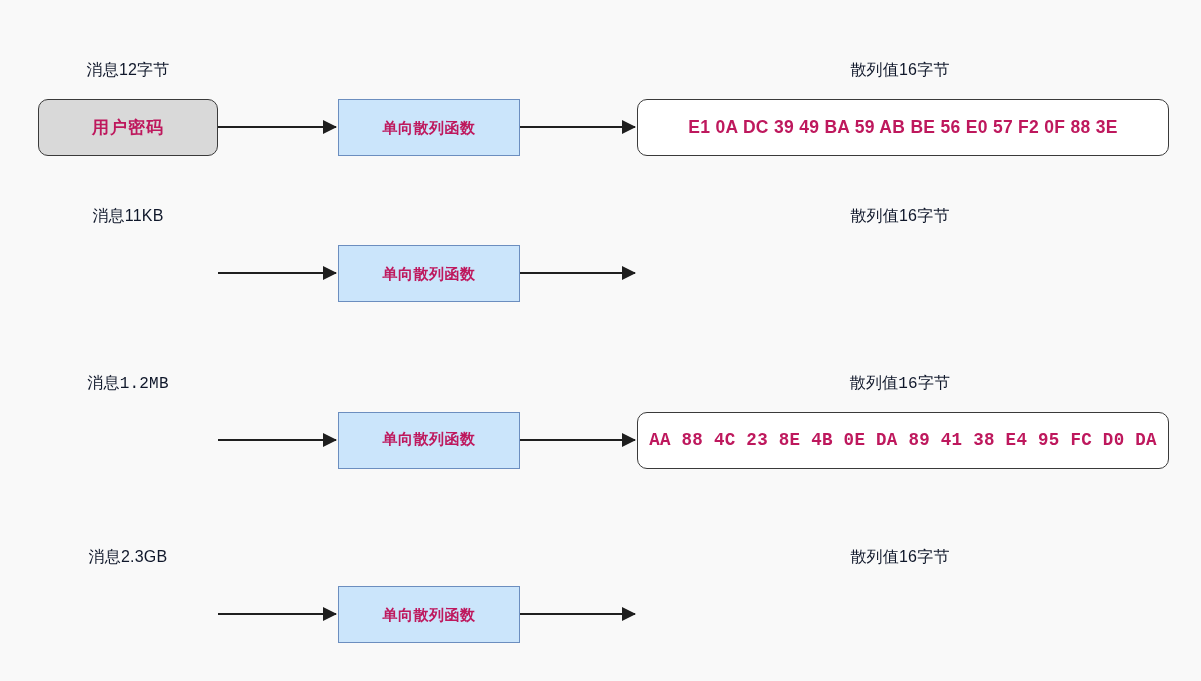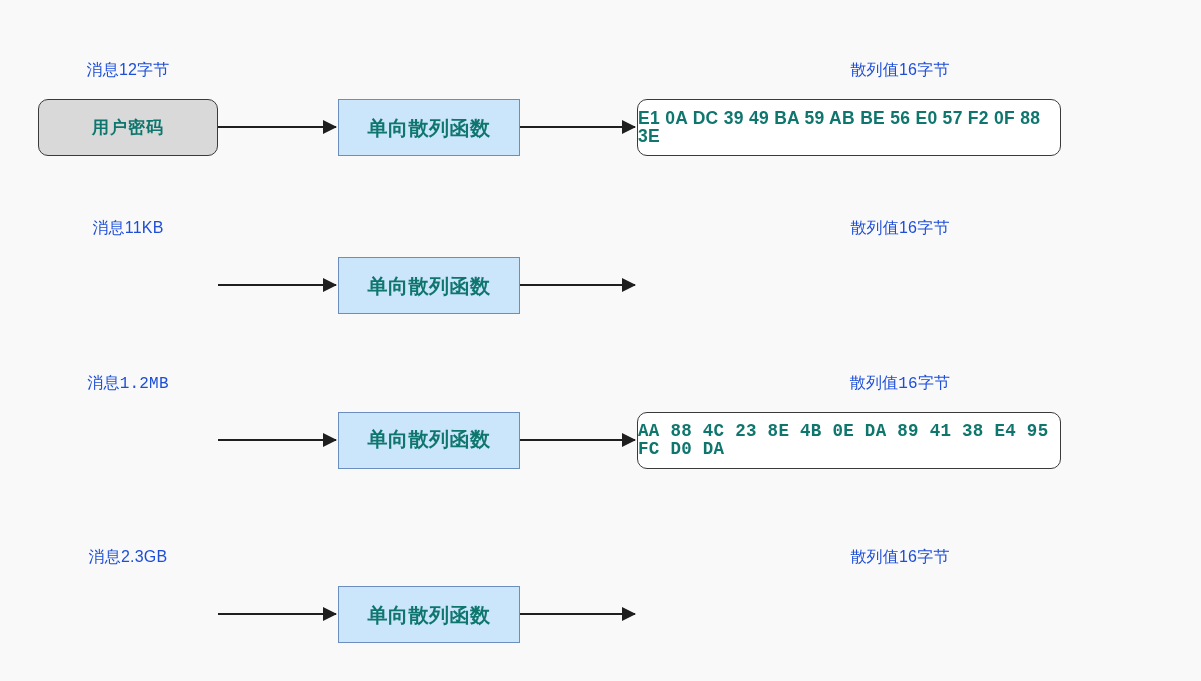--- a/index.html
+++ b/index.html
@@ -21,29 +21,29 @@
   }
 
   
   .row {
     position: absolute;
     left: 0;
     width: 1201px;
     height: 162px;
   }
   .row-1 { top: 46px; }
-  .row-2 { top: 204px; text-align: right; }
+  .row-2 { top: 192px; text-align: right; }
   .row-3 { top: 359px; font-family: Liberation Mono, monospace; }
   .row-4 { top: 533px; }
 
   
   .caption {
     position: absolute;
     font-size: 16px;
-    color: #1d4ed8;
+    color: #0f172a;
     white-space: nowrap;
     letter-spacing: 0.2px;
   }
   .caption-msg {
     top: 14px;
     left: 128px;
     transform: translateX(-50%);
   }
   .caption-hash {
     top: 14px;
@@ -52,21 +52,21 @@
   }
 
   
   .box {
     position: absolute;
     box-sizing: border-box;
     display: flex;
     align-items: center;
     justify-content: center;
     font-weight: bold;
-    color: #0f766e;
+    color: #be185d;
     line-height: 1;
   }
   .box-source {
     left: 38px;
     top: 53px;
     width: 180px;
     height: 57px;
     background: #d9d9d9;
     border: 1.6px solid #3a3a3a;
     border-radius: 10px;
@@ -74,27 +74,27 @@
     letter-spacing: 1px;
   }
   .box-func {
     left: 338px;
     top: 53px;
     width: 182px;
     height: 57px;
     background: #cbe5fb;
     border: 1.6px solid #6c8ebf;
     border-radius: 0;
-    font-size: 20px;
+    font-size: 15px;
     letter-spacing: 0.5px;
   }
   .box-hash {
     left: 637px;
     top: 53px;
-    width: 424px;
+    width: 532px;
     height: 57px;
     background: #ffffff;
     border: 1.6px solid #3a3a3a;
     border-radius: 10px;
     font-size: 17.5px;
     letter-spacing: 0.3px;
   }
 
   
   .connector {

